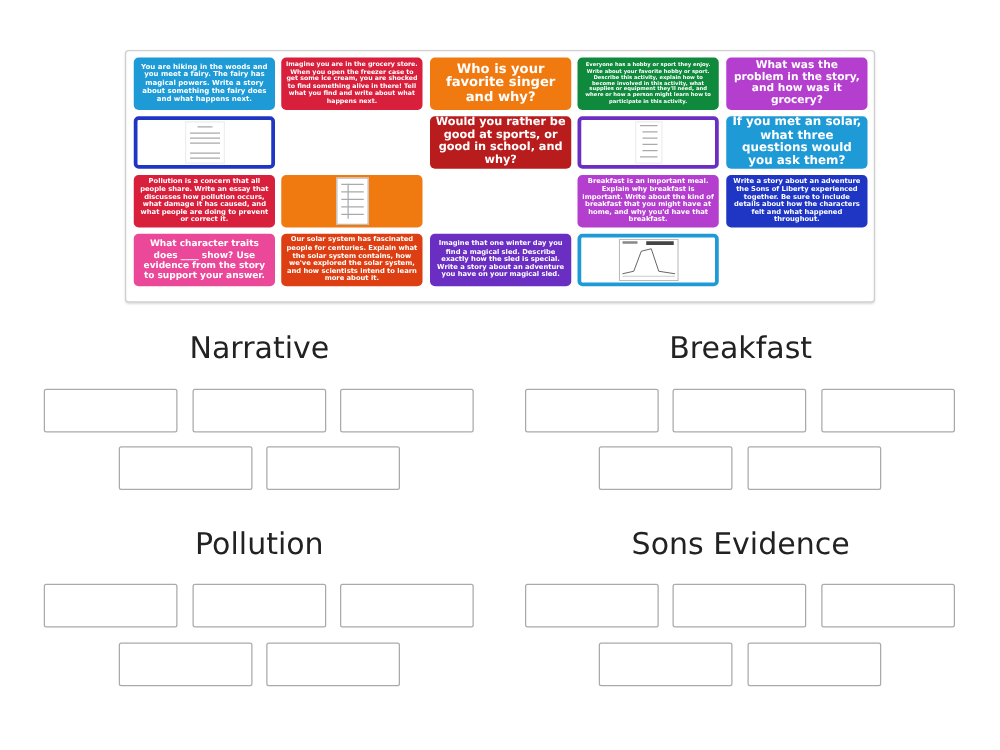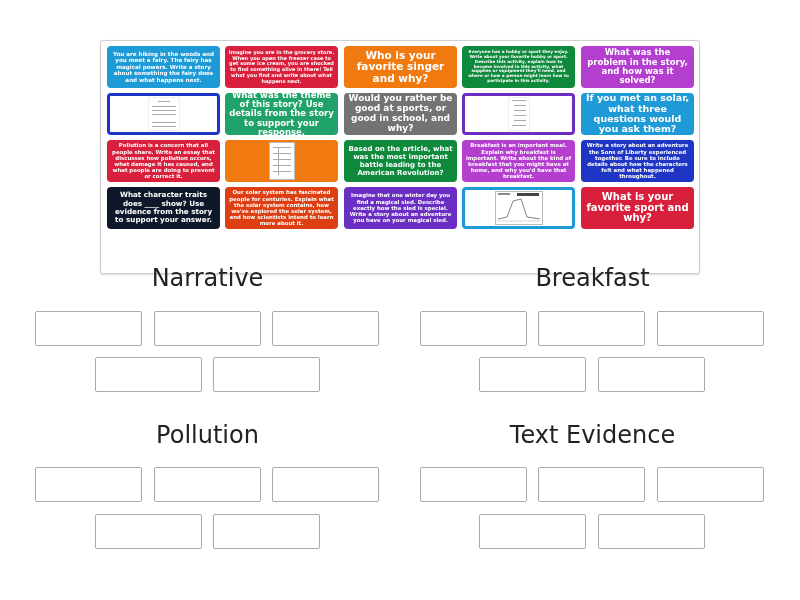--- a/index.html
+++ b/index.html
@@ -1,18 +1,18 @@
 <!DOCTYPE html>
 <html><head>
 <meta charset="utf-8">
 <style>
   html, body { margin:0; padding:0; background:#fff; }
   body { width:800px; height:600px; position:relative; overflow:hidden; font-family:"DejaVu Sans", sans-serif; }
   .pool {
-    position:absolute; left:100px; top:40px; width:600px; height:234px;
+    position:absolute; left:100px; top:40px; width:600px; height:202px;
     border:1px solid #cfcfcf; border-radius:3px; box-shadow:0 1px 2px rgba(0,0,0,0.15);
     background:#fff; box-sizing:border-box;
   }
   .tile {
     position:absolute; width:113px; height:42px; border-radius:4px; box-sizing:border-box;
     display:flex; align-items:center; justify-content:center; text-align:center;
     color:#fff; font-weight:bold; line-height:1.05; overflow:hidden; padding:1px 3px; cursor:pointer;
   }
   .t-xs { font-size:5px; line-height:1.15; }
   .t-sm { font-size:6.5px; line-height:1.15; }
@@ -35,37 +35,34 @@
   <div class="tile t-xs" style="left:124px;top:5px;background:#d81f3c">
       <span>Imagine you are in the grocery store. When you open the freezer case to get some ice cream, you are shocked to find something alive in there! Tell what you find and write about what happens next.</span>
     </div>
   <div class="tile t-lg" style="left:243px;top:5px;background:#f07a10">
       <span>Who is your favorite singer and why?</span>
     </div>
   <div class="tile t-xs" style="left:361px;top:5px;background:#0f8a3c;font-size:4.2px">
       <span>Everyone has a hobby or sport they enjoy. Write about your favorite hobby or sport. Describe this activity, explain how to become involved in this activity, what supplies or equipment they'll need, and where or how a person might learn how to participate in this activity.</span>
     </div>
   <div class="tile t-md" style="left:480px;top:5px;background:#b43fcf">
-      <span>What was the problem in the story, and how was it solved?</span>
+      <span>What was the problem in the story, and how was it grocery?</span>
     </div>
 
   <div class="tile img-tile" style="left:6px;top:52px;border-color:#1f36c4">
     <div class="thumb" style="width:30px;height:32px;border-color:#eee">
       <div class="ln" style="top:3px;left:9px;right:9px"></div>
         <div class="ln" style="top:8px"></div>
         <div class="ln" style="top:12px"></div>
         <div class="ln" style="top:16px"></div>
         <div class="ln" style="top:24px"></div>
         <div class="ln" style="top:28px"></div>
     </div>
   </div>
-  <div class="tile t-md" style="left:124px;top:52px;background:#20a36a">
-      <span>What was the theme of this story? Use details from the story to support your response.</span>
-    </div>
-  <div class="tile t-md" style="left:243px;top:52px;background:#737373;font-size:9px">
+  <div class="tile t-md" style="left:243px;top:52px;background:#b91c1c;font-size:9px">
       <span>Would you rather be good at sports, or good in school, and why?</span>
     </div>
   <div class="tile img-tile" style="left:361px;top:52px;border-color:#6a2fc2">
     <div class="thumb" style="width:20px;height:32px;border-color:#eee">
       <div class="ln" style="top:2px"></div>
         <div class="ln" style="top:7px;left:5px"></div>
         <div class="ln" style="top:12px;left:5px"></div>
         <div class="ln" style="top:17px;left:5px"></div>
         <div class="ln" style="top:22px;left:5px"></div>
         <div class="ln" style="top:27px"></div>
@@ -81,51 +78,45 @@
   <div class="tile" style="left:124px;top:99px;background:#f07a10">
     <div class="thumb" style="width:24px;height:36px">
       <div class="ln" style="top:4px"></div>
         <div class="ln" style="top:10px"></div>
         <div class="ln" style="top:16px"></div>
         <div class="ln" style="top:22px"></div>
         <div class="ln" style="top:28px"></div>
       <div style="position:absolute;left:8px;top:4px;width:1px;height:28px;background:#aaa"></div>
     </div>
   </div>
-  <div class="tile t-sm" style="left:243px;top:99px;background:#0f8a3c;font-size:7px">
-      <span>Based on the article, what was the most important battle leading to the American Revolution?</span>
-    </div>
   <div class="tile t-xs" style="left:361px;top:99px;background:#b43fcf;font-size:5.4px">
       <span>Breakfast is an important meal. Explain why breakfast is important. Write about the kind of breakfast that you might have at home, and why you'd have that breakfast.</span>
     </div>
   <div class="tile t-xs" style="left:480px;top:99px;background:#1f36c4;font-size:5.4px">
       <span>Write a story about an adventure the Sons of Liberty experienced together. Be sure to include details about how the characters felt and what happened throughout.</span>
     </div>
 
-  <div class="tile t-sm" style="left:6px;top:146px;background:#0f172a;font-size:7.2px">
+  <div class="tile t-sm" style="left:6px;top:146px;background:#ec4899;font-size:7.2px">
       <span>What character traits does ____ show? Use evidence from the story to support your answer.</span>
     </div>
   <div class="tile t-xs" style="left:124px;top:146px;background:#dd3f12;font-size:5.4px">
       <span>Our solar system has fascinated people for centuries. Explain what the solar system contains, how we've explored the solar system, and how scientists intend to learn more about it.</span>
     </div>
   <div class="tile t-xs" style="left:243px;top:146px;background:#6a2fc2;font-size:5.4px">
       <span>Imagine that one winter day you find a magical sled. Describe exactly how the sled is special. Write a story about an adventure you have on your magical sled.</span>
     </div>
   <div class="tile img-tile" style="left:361px;top:146px;border-color:#1e9ad6">
     <svg width="48" height="34" viewBox="0 0 48 34">
       <rect x="0.5" y="0.5" width="47" height="33" fill="#fff" stroke="#bbb"></rect>
       <rect x="22" y="2" width="22" height="3" fill="#444"></rect>
       <rect x="3" y="2" width="12" height="2" fill="#888"></rect>
       <polyline points="3,28 12,26 18,10 26,8 32,26 45,28" fill="none" stroke="#666" stroke-width="0.8"></polyline>
       <line x1="3" y1="30" x2="45" y2="30" stroke="#aaa" stroke-width="0.5"></line>
     </svg>
   </div>
-  <div class="tile t-lg" style="left:480px;top:146px;background:#d81f3c;font-size:10px">
-      <span>What is your favorite sport and why?</span>
-    </div>
 </div>
 
 <div class="cat-title" style="left:35px;top:264px;width:345px">Narrative</div>
 <div>
   <div class="slot" style="left:35px;top:311px"></div>
   <div class="slot" style="left:154px;top:311px"></div>
   <div class="slot" style="left:272px;top:311px"></div>
   <div class="slot" style="left:95px;top:357px"></div>
   <div class="slot" style="left:213px;top:357px"></div>
 </div>
@@ -141,20 +132,20 @@
 
 <div class="cat-title" style="left:35px;top:421px;width:345px">Pollution</div>
 <div>
   <div class="slot" style="left:35px;top:467px"></div>
   <div class="slot" style="left:154px;top:467px"></div>
   <div class="slot" style="left:272px;top:467px"></div>
   <div class="slot" style="left:95px;top:514px"></div>
   <div class="slot" style="left:213px;top:514px"></div>
 </div>
 
-<div class="cat-title" style="left:420px;top:421px;width:345px">Text Evidence</div>
+<div class="cat-title" style="left:420px;top:421px;width:345px">Sons Evidence</div>
 <div>
   <div class="slot" style="left:420px;top:467px"></div>
   <div class="slot" style="left:538px;top:467px"></div>
   <div class="slot" style="left:657px;top:467px"></div>
   <div class="slot" style="left:479px;top:514px"></div>
   <div class="slot" style="left:598px;top:514px"></div>
 </div>
 
 </body></html>

